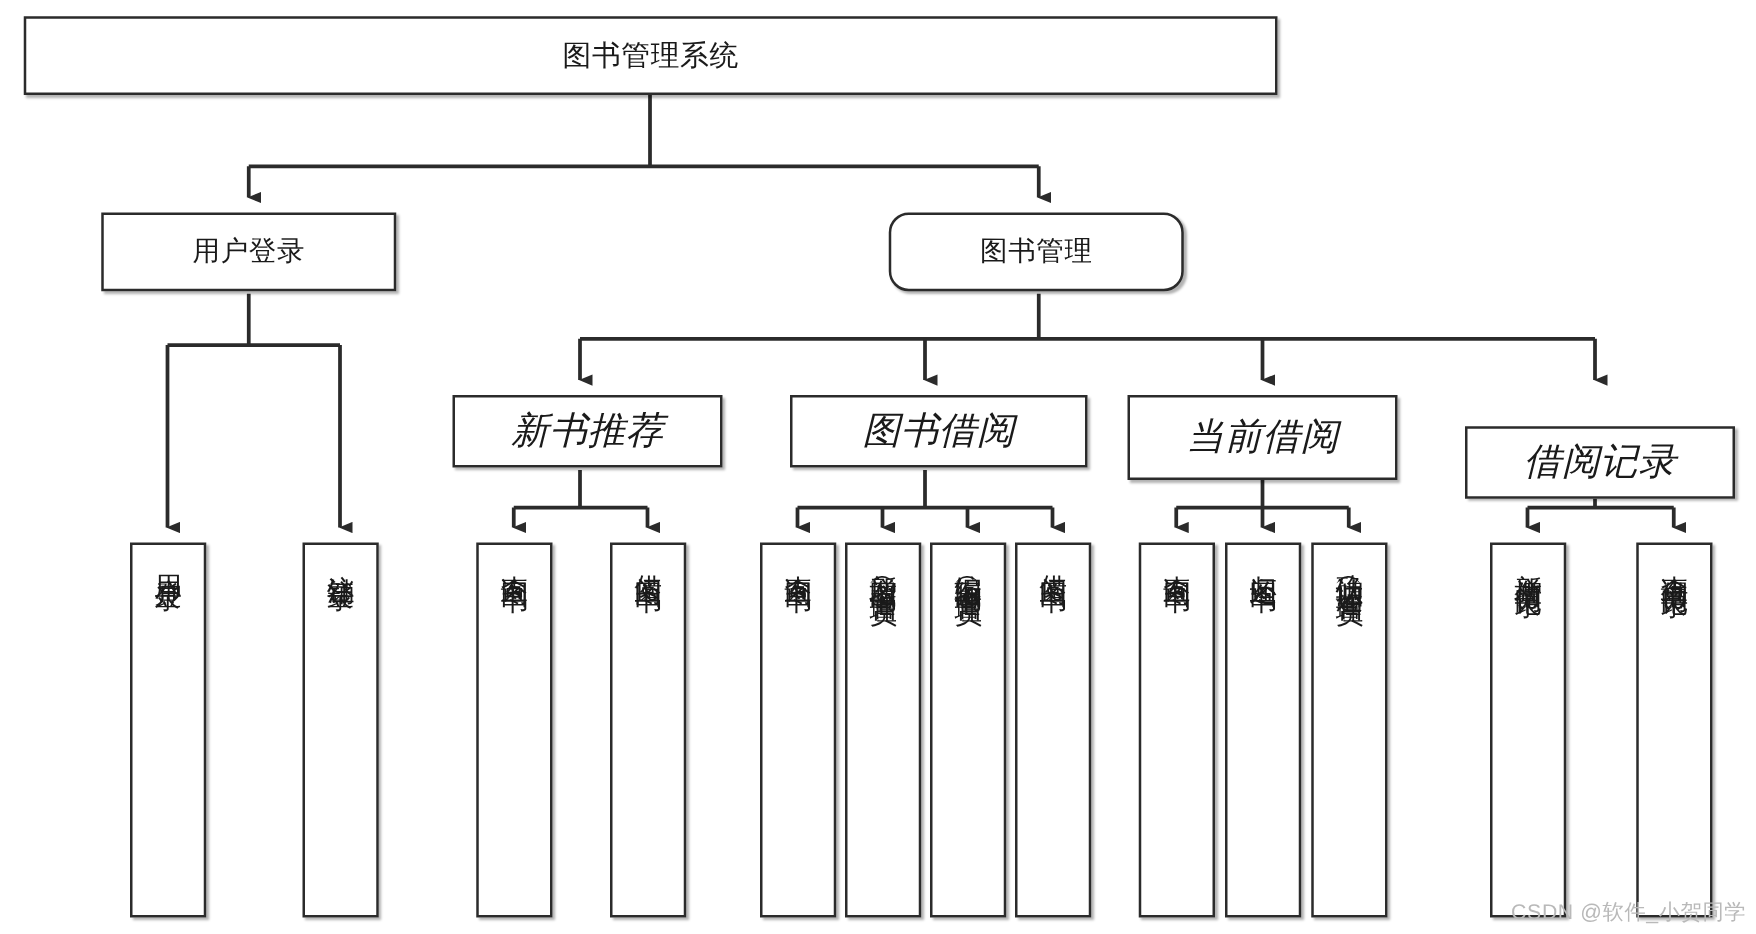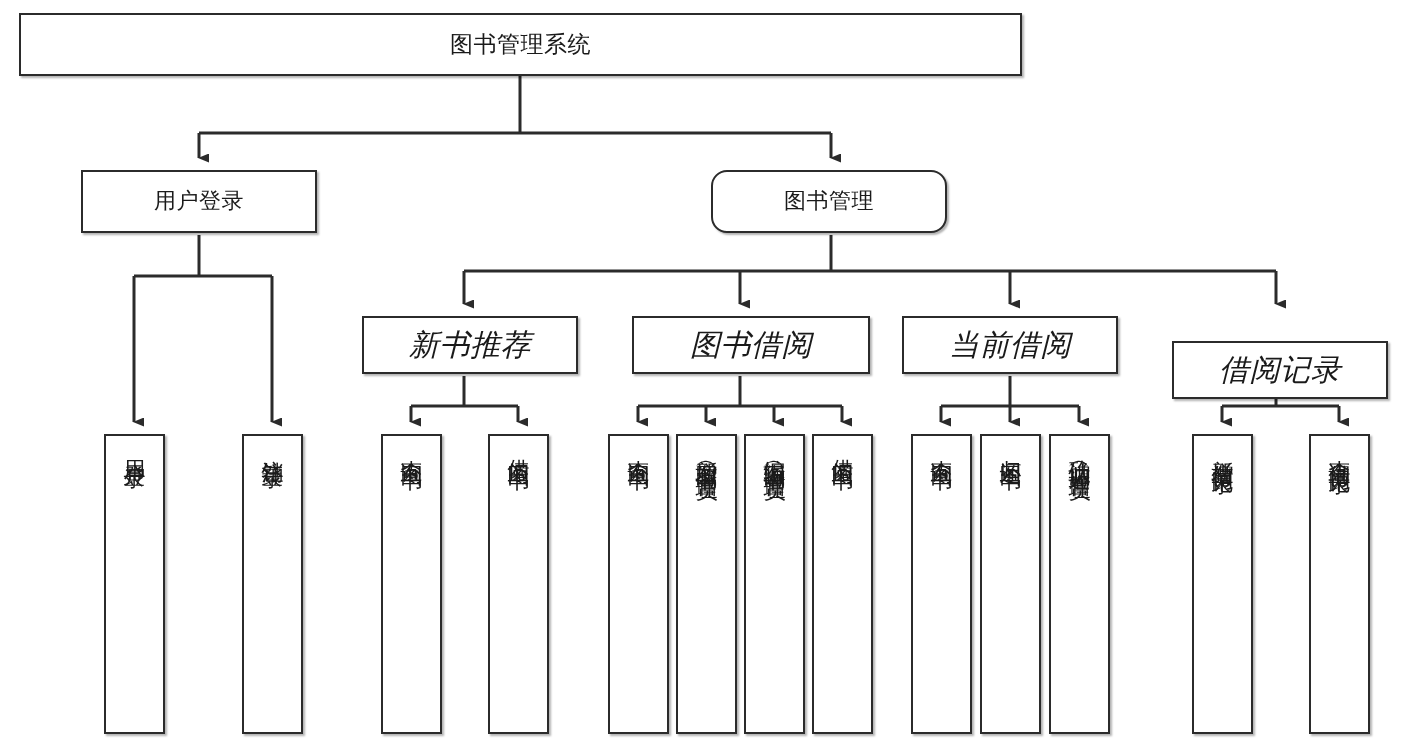--- a/index.html
+++ b/index.html
@@ -144,21 +144,21 @@
   <div class="node horizontal level2" style="left:711px; top:170px; width:236px; height:63px;border-radius:16px;">
     <span class="node-label">图书管理</span>
   </div>
 
   <div class="node horizontal level3" style="left:362px; top:316px; width:216px; height:58px;">
     <span class="node-label">新书推荐</span>
   </div>
   <div class="node horizontal level3" style="left:632px; top:316px; width:238px; height:58px;">
     <span class="node-label">图书借阅</span>
   </div>
-  <div class="node horizontal level3" style="left:902px; top:316px; width:216px; height:58px;">
+  <div class="node horizontal level3" style="left:902px; top:316px; width:216px; height:68px;">
     <span class="node-label">当前借阅</span>
   </div>
   <div class="node horizontal level3" style="left:1172px; top:316px; width:216px; height:58px;margin-top:25px;">
     <span class="node-label">借阅记录</span>
   </div>
 
   <div class="node vertical leaf" style="left:104px; top:434px; width:61px; height:300px;">
     <span class="node-label">用户登录</span>
   </div>
   <div class="node vertical leaf" style="left:242px; top:434px; width:61px; height:300px;">
@@ -195,14 +195,15 @@
     <span class="node-label">确认归还（管理员）</span>
   </div>
 
   <div class="node vertical leaf" style="left:1192px; top:434px; width:61px; height:300px;">
     <span class="node-label">新增借阅记录</span>
   </div>
   <div class="node vertical leaf" style="left:1309px; top:434px; width:61px; height:300px;">
     <span class="node-label">查询借阅记录</span>
   </div>
 
+  <div id="watermark">CSDN @软件_小贺同学</div>
 
 </div>
 
 </body></html>

